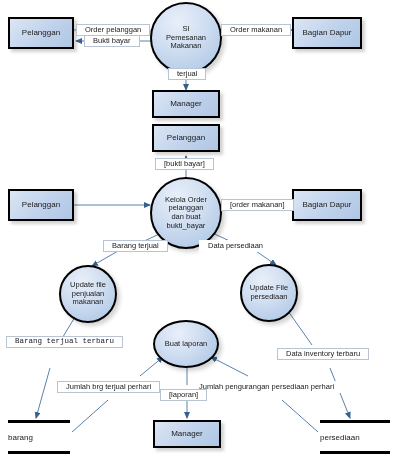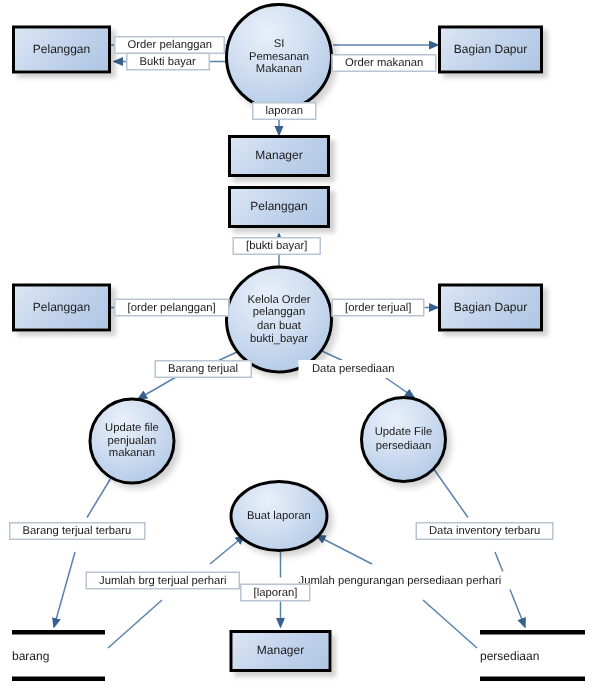--- a/index.html
+++ b/index.html
@@ -132,22 +132,22 @@
       <span>Makanan</span>
     </span>
   </div>
 
   <div class="entity" style="left:292px;top:17px;width:70px;height:32px;">
     <span>Bagian Dapur</span>
   </div>
 
   <div class="flab" style="left:76px;top:24px;">Order pelanggan</div>
   <div class="flab" style="left:84px;top:35px;">Bukti bayar</div>
-  <div class="flab" style="left:221px;top:24px;margin-top:12px;">Order makanan</div>
-  <div class="flab" style="left:168px;top:68px;">laporan</div>
+  <div class="flab" style="left:221px;top:24px;">Order makanan</div>
+  <div class="flab" style="left:168px;top:68px;">terjual</div>
 
   <div class="entity" style="left:152px;top:90px;width:68px;height:28px;">
     <span>Manager</span>
   </div>
 
   <div class="entity" style="left:152px;top:124px;width:68px;height:28px;">
     <span>Pelanggan</span>
   </div>
 
   <div class="flab" style="left:155px;top:158px;">[bukti bayar]</div>
@@ -162,22 +162,21 @@
       <span>pelanggan</span>
       <span>dan buat</span>
       <span>bukti_bayar</span>
     </span>
   </div>
 
   <div class="entity" style="left:292px;top:189px;width:70px;height:32px;">
     <span>Bagian Dapur</span>
   </div>
 
-  <div class="flab" style="left:76px;top:199px;">[order pelanggan]</div>
-  <div class="flab" style="left:221px;top:199px;">[order terjual]</div>
+  <div class="flab" style="left:221px;top:199px;">[order makanan]</div>
 
   <div class="flab" style="left:103px;top:240px;">Barang terjual</div>
   <div class="flab noborder" style="left:199px;top:240px;">Data persediaan</div>
 
   <div class="process" style="left:59px;top:265px;width:58px;height:58px;">
     <span>
       <span>Update file</span>
       <span>penjualan</span>
       <span>makanan</span>
     </span>
@@ -189,21 +188,21 @@
       <span>persediaan</span>
     </span>
   </div>
 
   <div class="process" style="left:153px;top:320px;width:66px;height:48px;">
     <span>
       <span>Buat laporan</span>
     </span>
   </div>
 
-  <div class="flab" style="left:6px;top:348px;">Barang terjual terbaru</div>
+  <div class="flab" style="left:6px;top:336px;font-family:Liberation Mono, monospace;">Barang terjual terbaru</div>
   <div class="flab" style="left:277px;top:348px;text-align:right;">Data inventory terbaru</div>
 
   <div class="flab" style="left:57px;top:381px;">Jumlah brg terjual perhari</div>
   <div class="flab noborder" style="left:190px;top:381px;">Jumlah pengurangan persediaan perhari</div>
   <div class="flab" style="left:160px;top:389px;">[laporan]</div>
 
   <div class="store" style="left:8px;top:420px;width:62px;height:34px;">
     <span>barang</span>
   </div>
 

